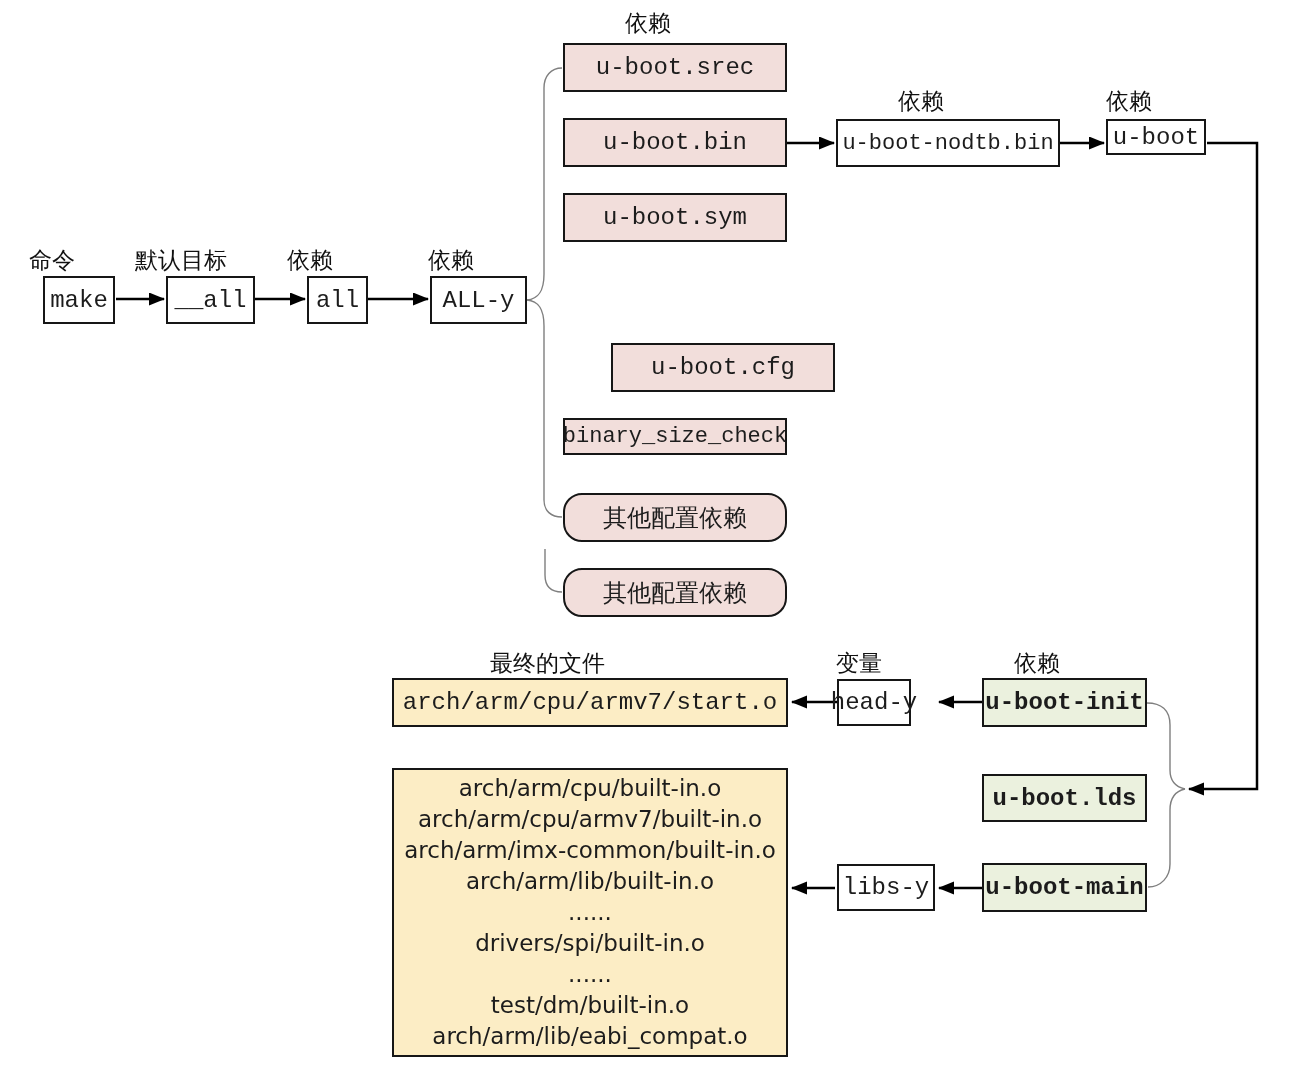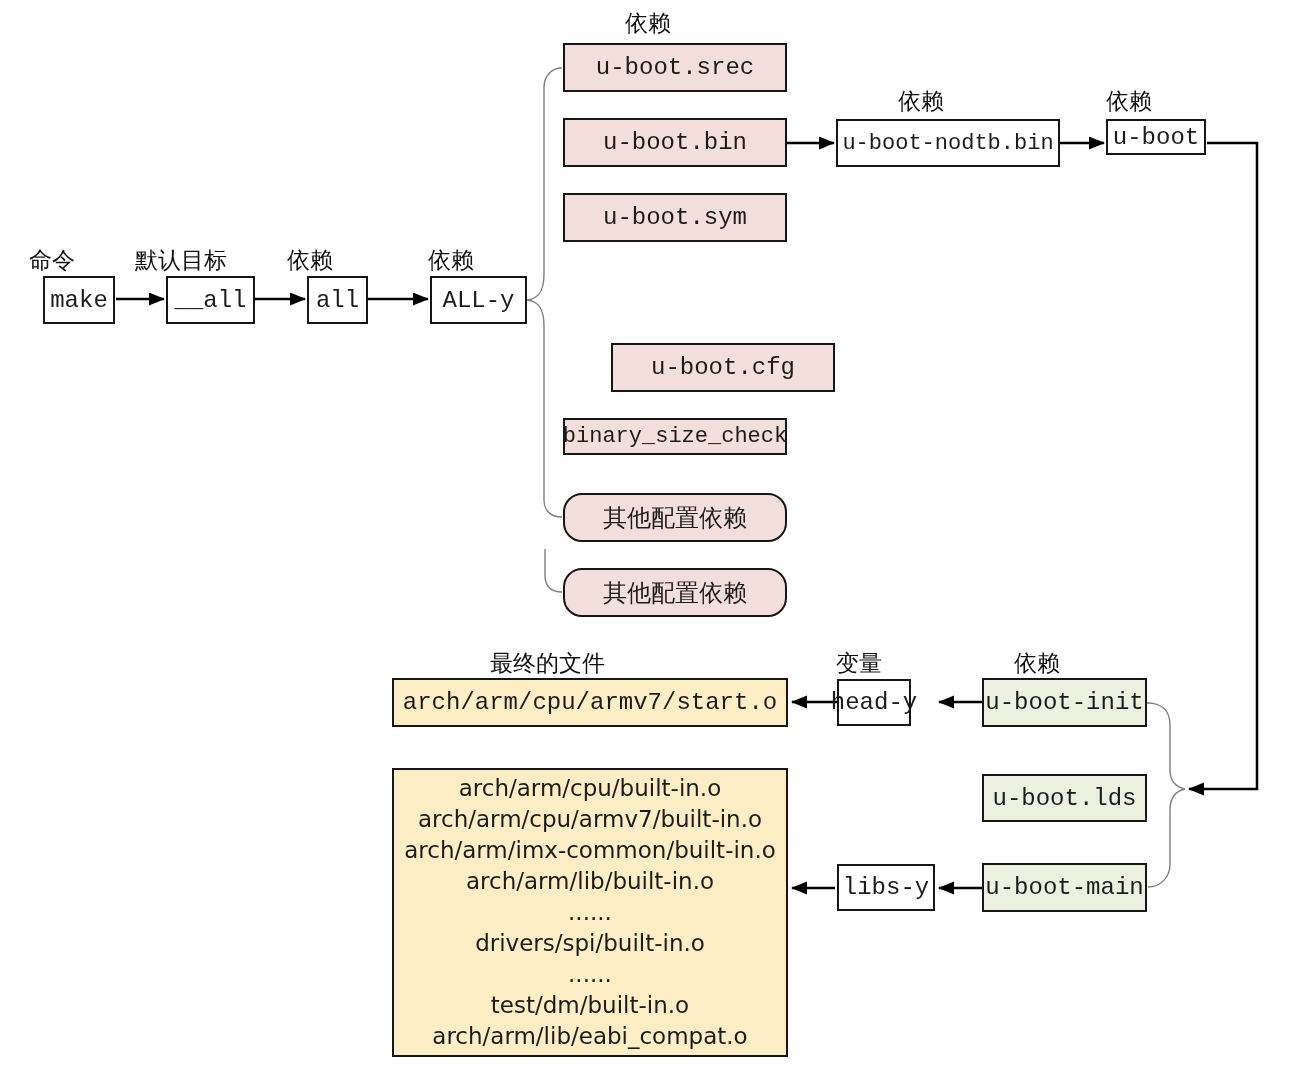--- a/index.html
+++ b/index.html
@@ -6,21 +6,21 @@
     --box_border:#161616; --text:#1c1c1c; --pink:#f2dedb; --green:#ebf1de;
     --yellow:#fcedc5; --arrow:#000000; --brace:#7f7f7f; --background:#ffffff;
   }
   html,body{margin:0;padding:0;background:var(--background);}
   #stage{position:relative;width:1307px;height:1066px;background:var(--background);
          font-family:"Liberation Mono","DejaVu Sans Mono",monospace;overflow:hidden;}
   .bx{position:absolute;box-sizing:border-box;border:2px solid var(--box_border);
       background:#fff;color:var(--text);display:flex;align-items:center;justify-content:center;
       font-size:24px;white-space:nowrap;}
   .pink{background:var(--pink);}
-  .green{background:var(--green);}
+  .green{background:var(--green);font-weight:bold;}
   .yellow{background:var(--yellow);}
   .sm{font-size:22px;}
   .lbl{position:absolute;text-align:left;color:#111;font-size:23px;
        font-family:Liberation Sans, sans-serif;white-space:nowrap;}
   .cjk{font-family:"Liberation Serif","DejaVu Serif",serif;border-radius:19px;}
   #connectors{position:absolute;left:0;top:0;width:1307px;height:1066px;pointer-events:none;}
   path.arrow{stroke:var(--arrow);stroke-width:2.5;fill:none;}
   path.brace{stroke:var(--brace);stroke-width:1.4;fill:none;}
   #arr-head{fill:var(--arrow);}
   .objbox{flex-direction:column;font-family:"DejaVu Sans","Liberation Sans",sans-serif;

